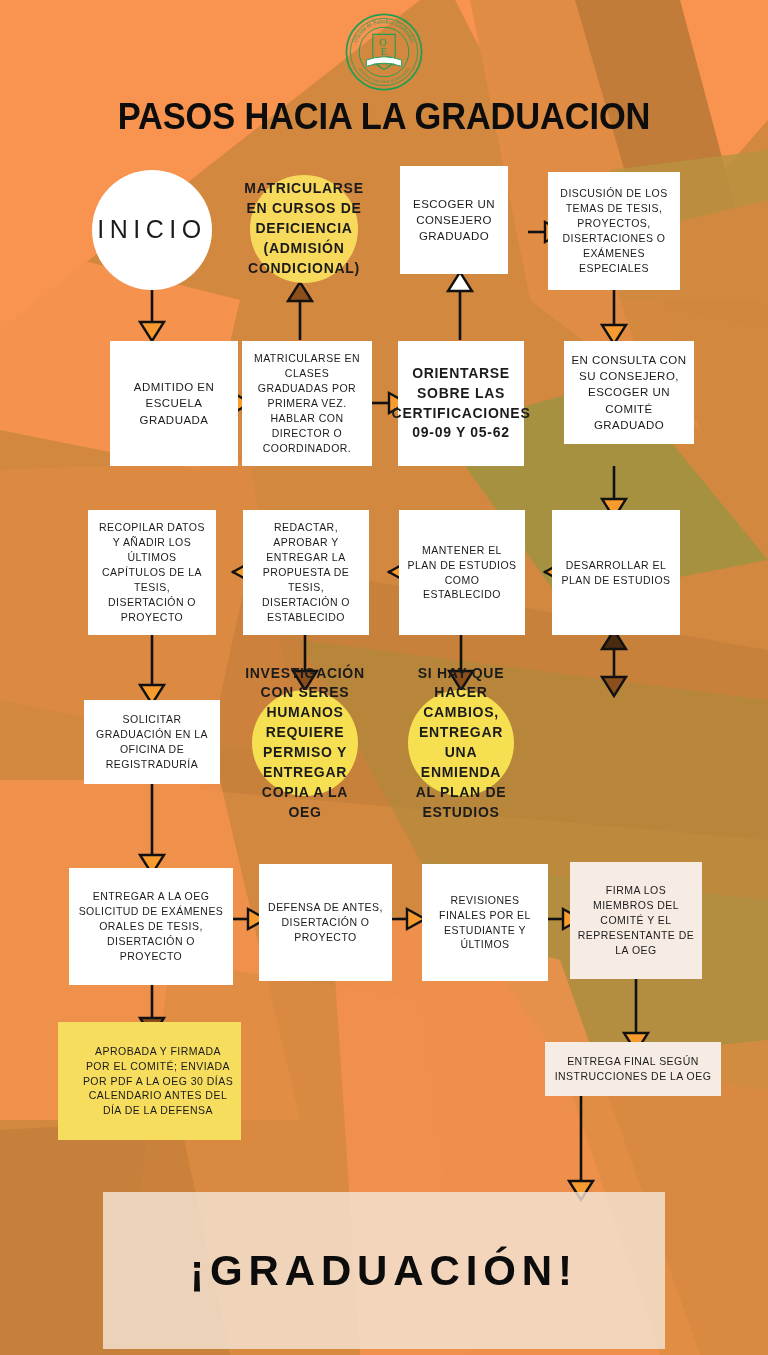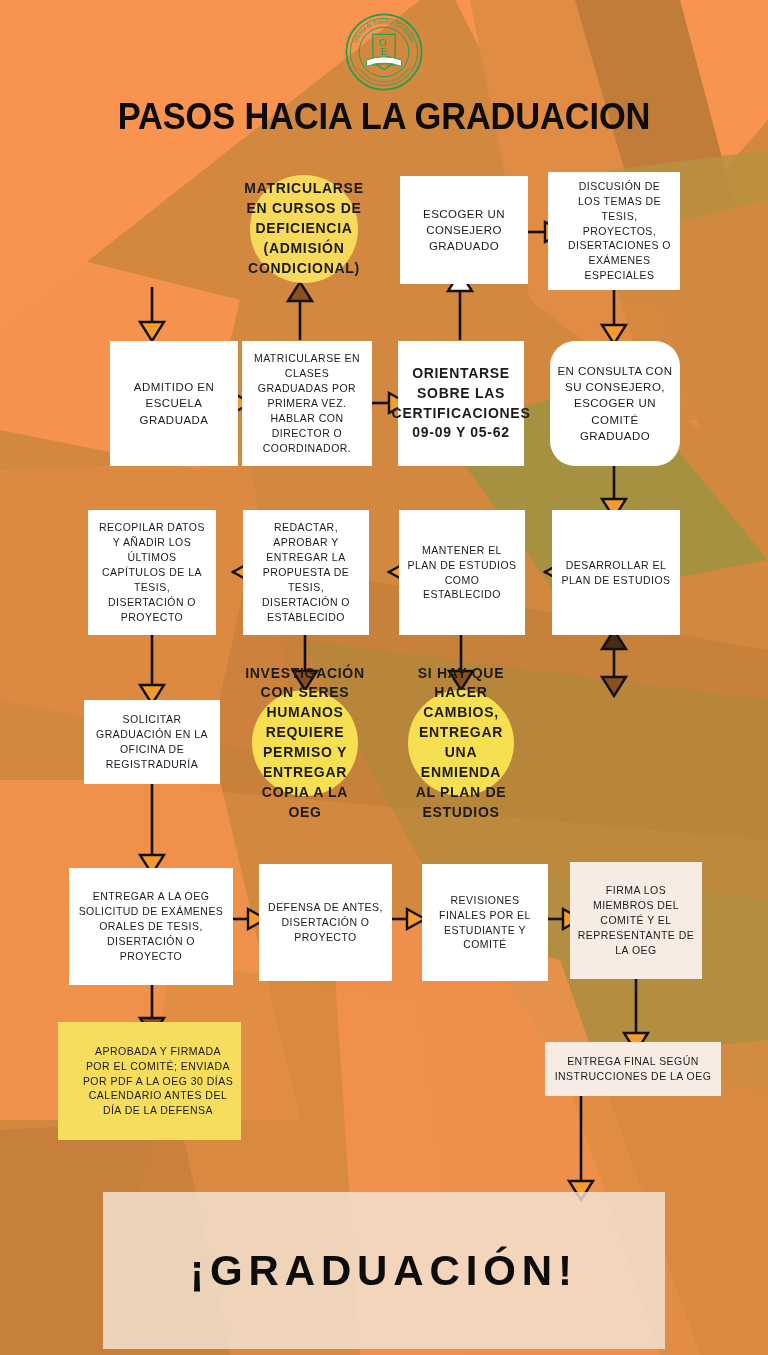--- a/index.html
+++ b/index.html
@@ -197,55 +197,56 @@
       <polygon points="248,909 248,929 266,919" fill="#f79b2e"></polygon>
       <polygon points="407,909 407,929 425,919" fill="#f79b2e"></polygon>
       <polygon points="563,909 563,929 581,919" fill="#f79b2e"></polygon>
 
       <polygon points="251,562 251,582 233,572" fill="#f79b2e"></polygon>
       <polygon points="407,562 407,582 389,572" fill="#f79b2e"></polygon>
       <polygon points="563,562 563,582 545,572" fill="#f79b2e"></polygon>
     </g>
   </svg>
 
+  <div class="node circle circ-white t-inicio" style="left:92px;top:170px;width:120px;height:120px;">INICIO</div>
 
   <div class="node circle circ-gold t-xs" style="left:250px;top:175px;width:108px;height:108px;">MATRICULARSE EN CURSOS DE DEFICIENCIA (ADMISIÓN CONDICIONAL)</div>
 
-  <div class="node box t-md" style="left:400px;top:176px;width:128px;height:108px;">ESCOGER UN CONSEJERO GRADUADO</div>
-
-  <div class="node box t-sm" style="left:548px;top:172px;width:132px;height:118px;padding-left:18px;">DISCUSIÓN DE LOS TEMAS DE TESIS, PROYECTOS, DISERTACIONES O EXÁMENES ESPECIALES</div>
+  <div class="node box t-md" style="left:400px;top:166px;width:108px;height:108px;">ESCOGER UN CONSEJERO GRADUADO</div>
+
+  <div class="node box t-sm" style="left:548px;top:172px;width:132px;height:118px;">DISCUSIÓN DE LOS TEMAS DE TESIS, PROYECTOS, DISERTACIONES O EXÁMENES ESPECIALES</div>
 
   <div class="node box t-md" style="left:88px;top:341px;width:128px;height:125px;margin-left:22px;">ADMITIDO EN ESCUELA GRADUADA</div>
 
   <div class="node box t-sm" style="left:242px;top:341px;width:130px;height:125px;">MATRICULARSE EN CLASES GRADUADAS POR PRIMERA VEZ. HABLAR CON DIRECTOR O COORDINADOR.</div>
 
   <div class="node box t-xs" style="left:398px;top:341px;width:126px;height:125px;">ORIENTARSE SOBRE LAS CERTIFICACIONES 09-09 Y 05-62</div>
 
-  <div class="node box t-md" style="left:550px;top:341px;width:130px;height:125px;border-radius:25px;">EN CONSULTA CON SU CONSEJERO, ESCOGER UN COMITÉ GRADUADO</div>
+  <div class="node box t-md" style="left:564px;top:341px;width:130px;height:103px;">EN CONSULTA CON SU CONSEJERO, ESCOGER UN COMITÉ GRADUADO</div>
 
   <div class="node box t-sm" style="left:88px;top:510px;width:128px;height:125px;">RECOPILAR DATOS Y AÑADIR LOS ÚLTIMOS CAPÍTULOS DE LA TESIS, DISERTACIÓN O PROYECTO</div>
 
   <div class="node box t-sm" style="left:243px;top:510px;width:126px;height:125px;">REDACTAR, APROBAR Y ENTREGAR LA PROPUESTA DE TESIS, DISERTACIÓN O ESTABLECIDO</div>
 
   <div class="node box t-sm" style="left:399px;top:510px;width:126px;height:125px;">MANTENER EL PLAN DE ESTUDIOS COMO ESTABLECIDO</div>
 
   <div class="node box t-sm" style="left:552px;top:510px;width:128px;height:125px;">DESARROLLAR EL PLAN DE ESTUDIOS</div>
 
   <div class="node box t-sm" style="left:84px;top:700px;width:136px;height:84px;">SOLICITAR GRADUACIÓN EN LA OFICINA DE REGISTRADURÍA</div>
 
   <div class="node circle circ-yel t-xs" style="left:252px;top:690px;width:106px;height:106px;">INVESTIGACIÓN CON SERES HUMANOS REQUIERE PERMISO Y ENTREGAR COPIA A LA OEG</div>
 
   <div class="node circle circ-yel t-xs" style="left:408px;top:690px;width:106px;height:106px;">SI HAY QUE HACER CAMBIOS, ENTREGAR UNA ENMIENDA AL PLAN DE ESTUDIOS</div>
 
 
   <div class="node box t-sm" style="left:69px;top:868px;width:164px;height:117px;">ENTREGAR A LA OEG SOLICITUD DE EXÁMENES ORALES DE TESIS, DISERTACIÓN O PROYECTO</div>
 
   <div class="node box t-sm" style="left:259px;top:864px;width:133px;height:117px;">DEFENSA DE ANTES, DISERTACIÓN O PROYECTO</div>
 
-  <div class="node box t-sm" style="left:422px;top:864px;width:126px;height:117px;">REVISIONES FINALES POR EL ESTUDIANTE Y COMITÉ</div>
+  <div class="node box t-sm" style="left:422px;top:864px;width:126px;height:117px;">REVISIONES FINALES POR EL ESTUDIANTE Y ÚLTIMOS</div>
 
   <div class="node box-cream t-sm" style="left:570px;top:862px;width:132px;height:117px;">FIRMA LOS MIEMBROS DEL COMITÉ Y EL REPRESENTANTE DE LA OEG</div>
 
   <div class="node box-yellow t-sm" style="left:58px;top:1022px;width:183px;height:118px;padding-left:24px;">APROBADA Y FIRMADA POR EL COMITÉ; ENVIADA POR PDF A LA OEG 30 DÍAS CALENDARIO ANTES DEL DÍA DE LA DEFENSA</div>
 
   <div class="node box-cream t-sm" style="left:545px;top:1042px;width:176px;height:54px;">ENTREGA FINAL SEGÚN INSTRUCCIONES DE LA OEG</div>
 
   <div id="banner">
     <span id="banner-text">¡GRADUACIÓN!</span>
   </div>

